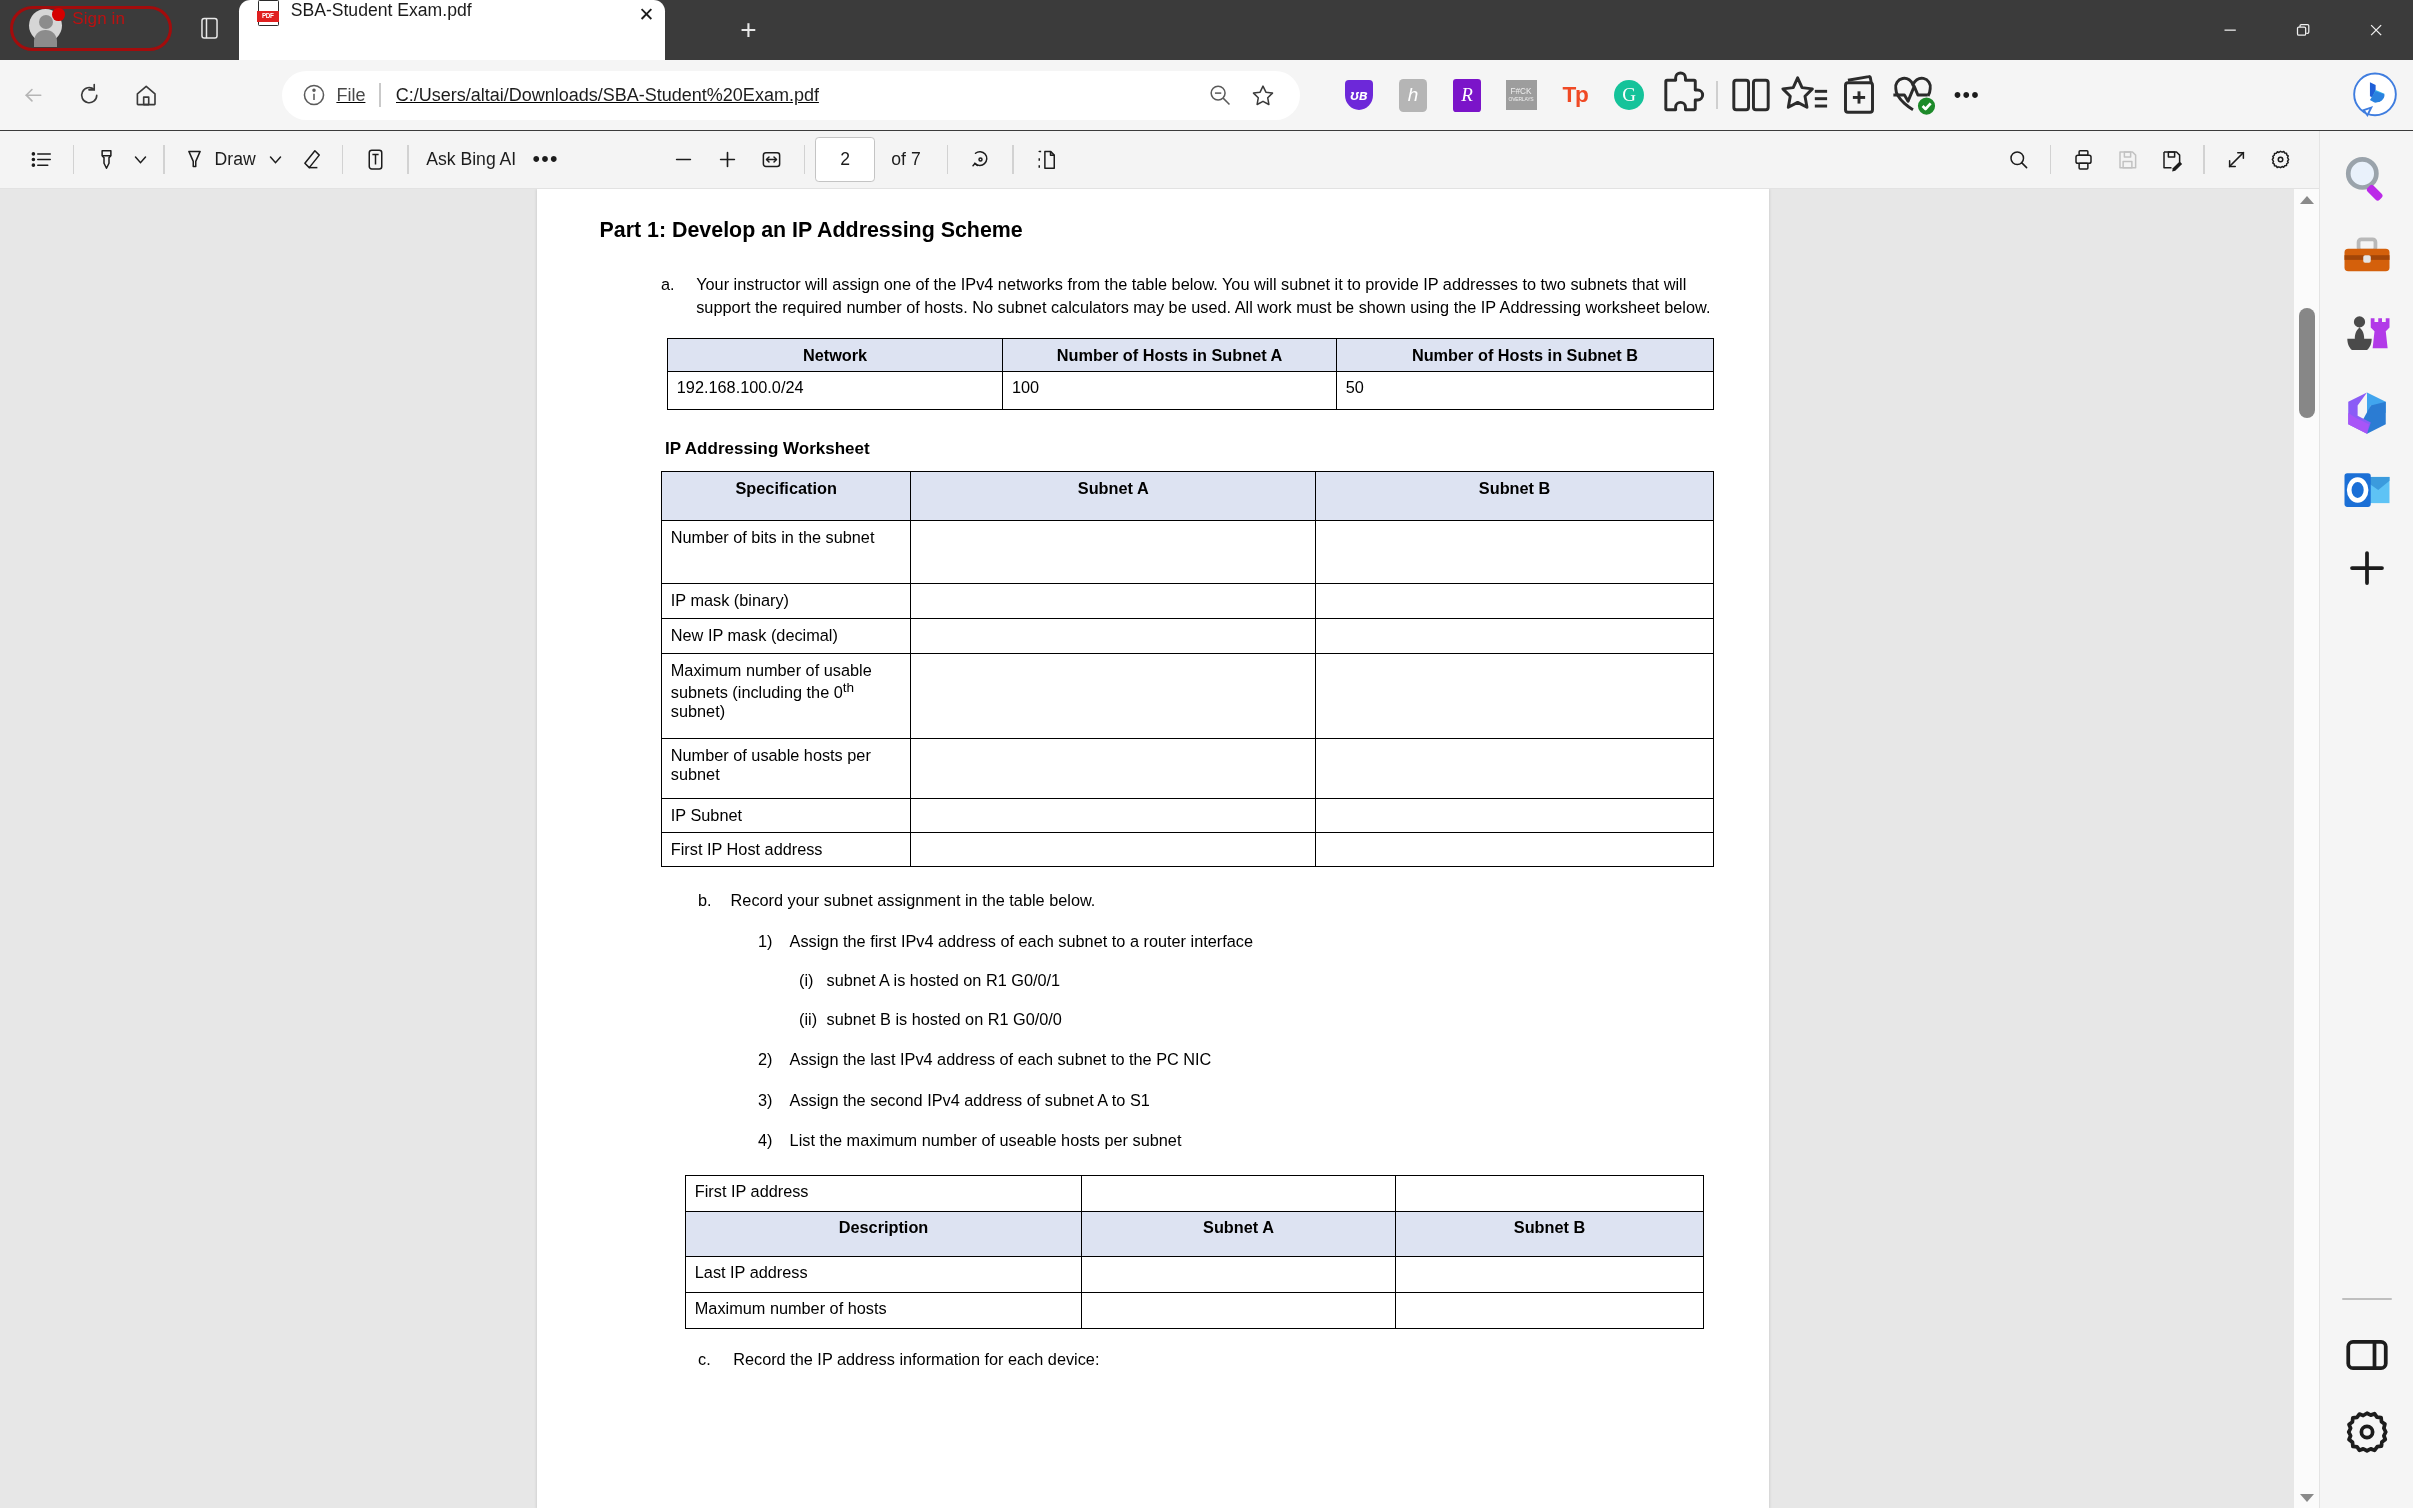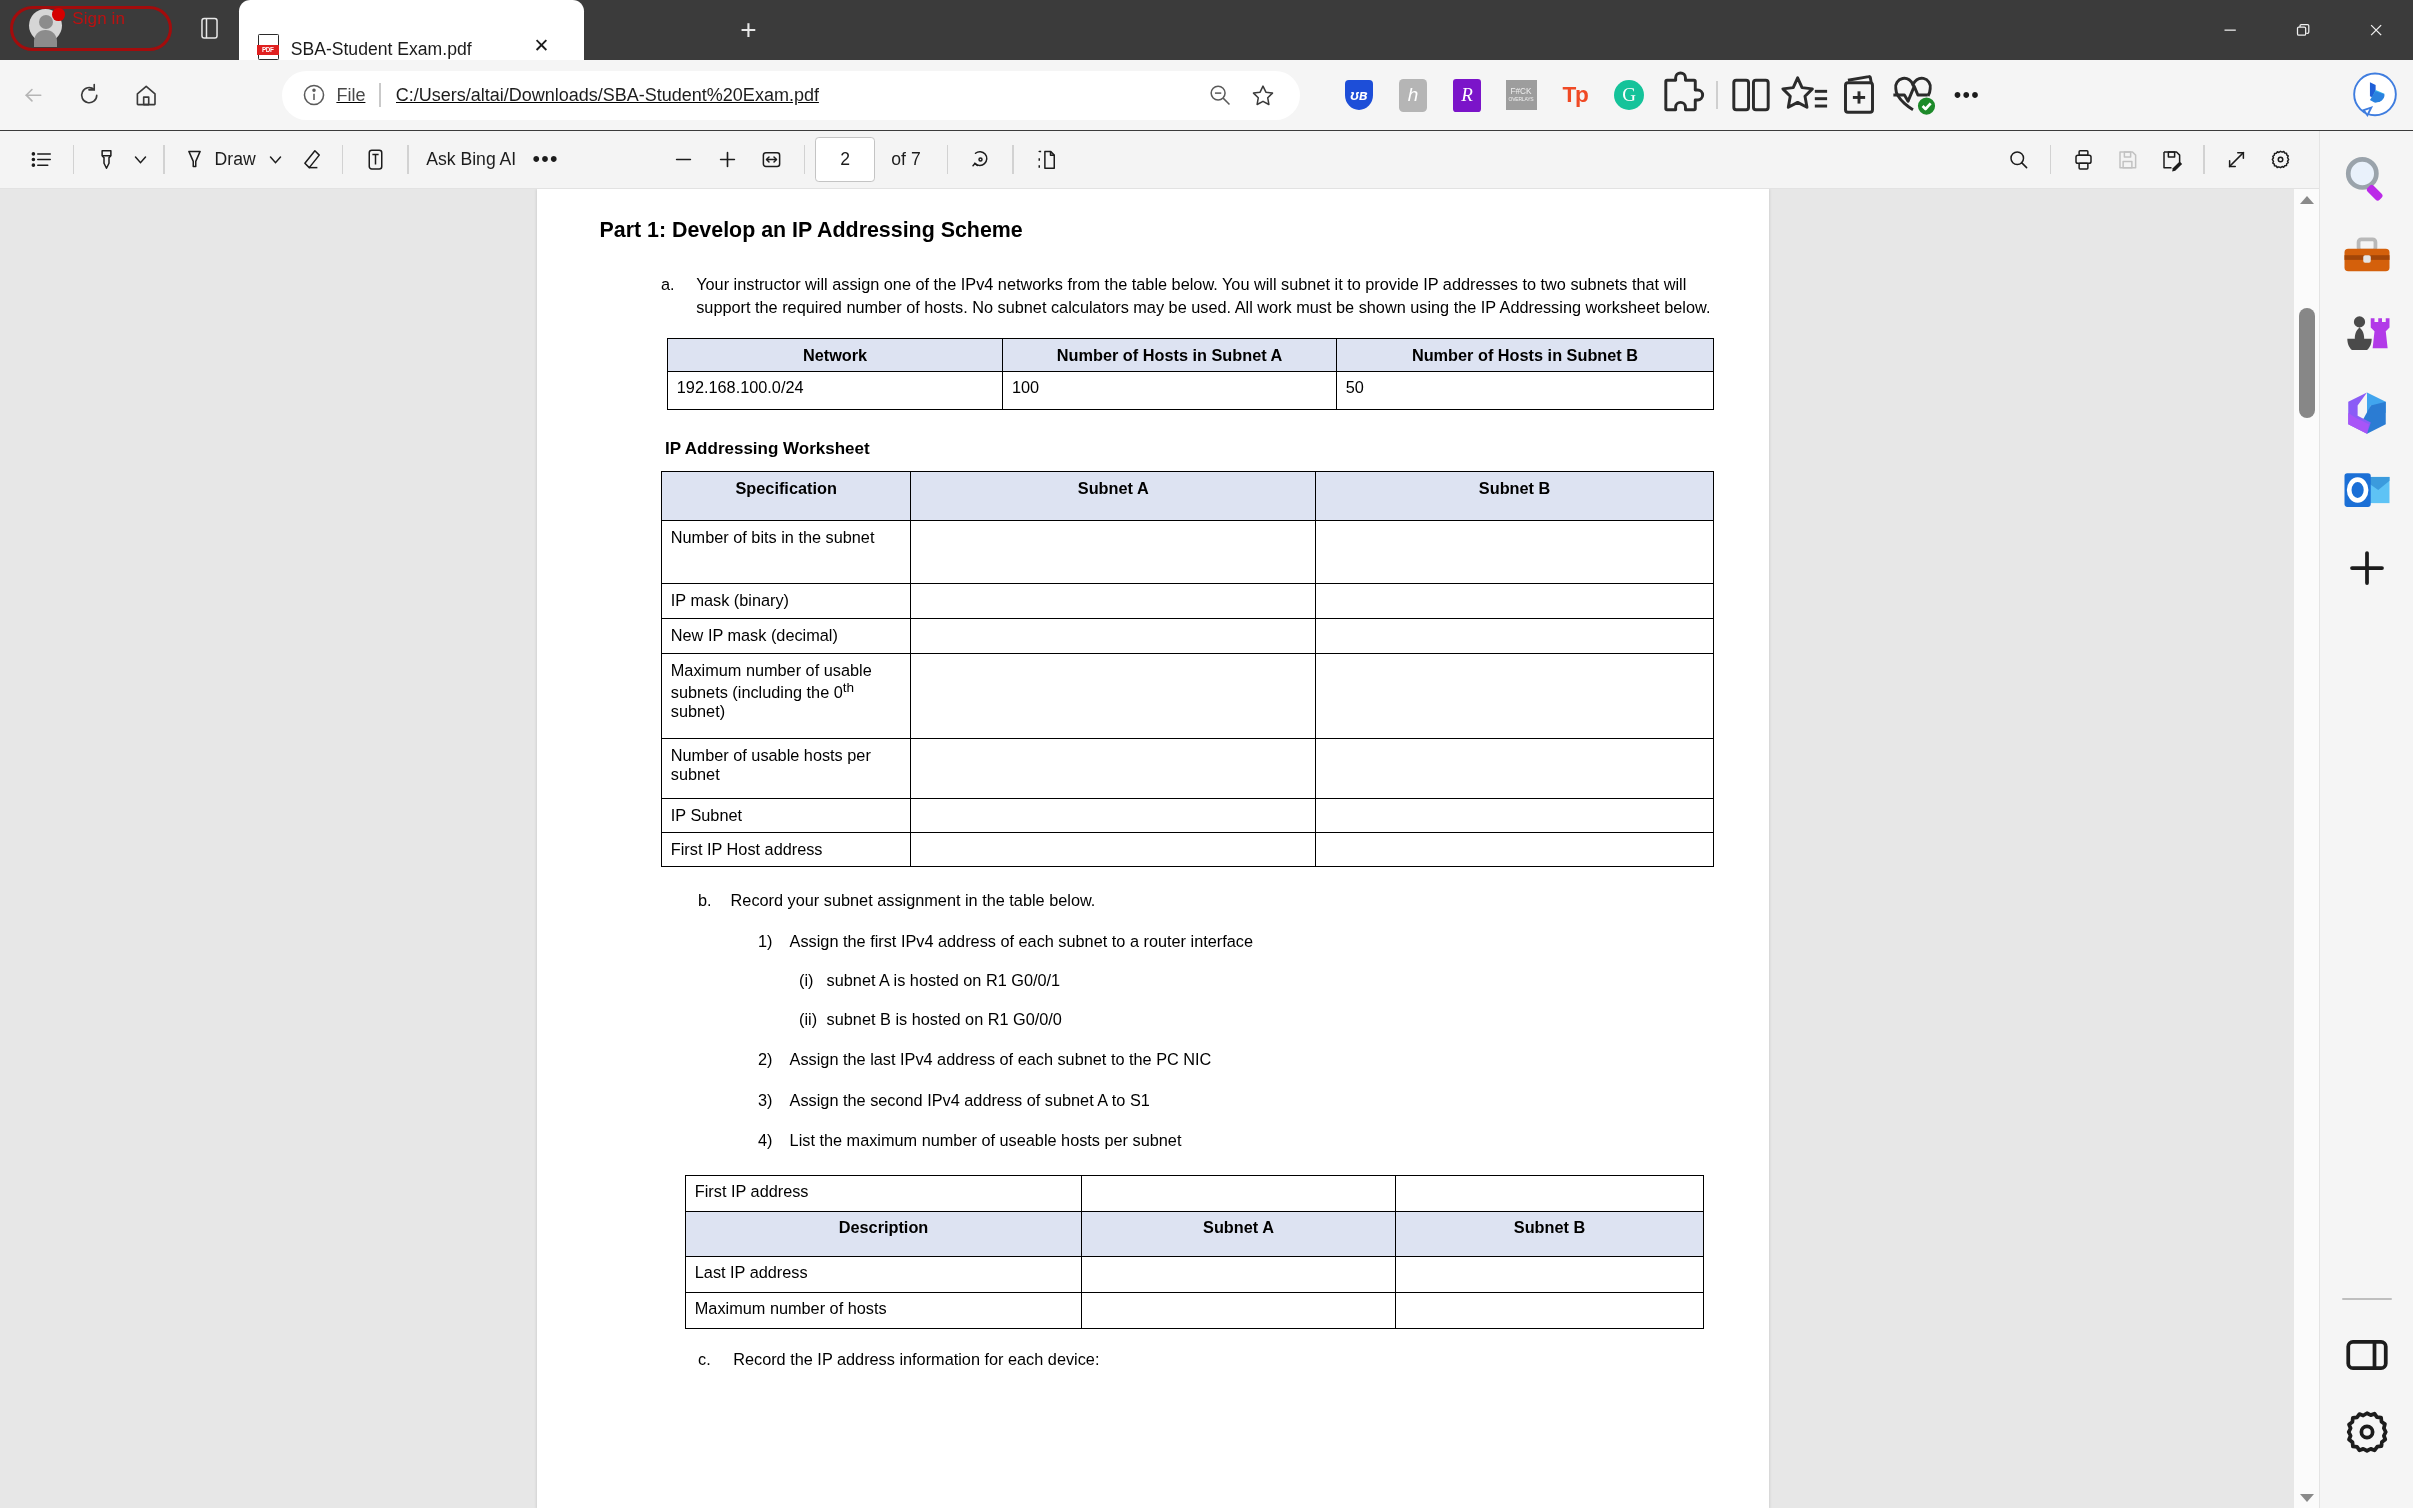--- a/index.html
+++ b/index.html
@@ -41,23 +41,23 @@
   }
   .signin-text { color: #bb1111; font-size: 17px; letter-spacing: 0.1px; }
 
   .tab-search-btn {
     position: absolute; left: 189px; top: 8.8px; width: 40px; height: 39px;
     display: flex; align-items: center; justify-content: center;
   }
   .tab-search-btn svg { width: 19px; height: 22.6px; }
 
   .tab {
-    position: absolute; left: 239px; top: 0; width: 345px; height: 60px;
+    position: absolute; left: 239px; top: 0; width: 426px; height: 60px;
     background: #fff; border-radius: 11.3px 11.3px 0 0;
-    display: flex; align-items: flex-end; padding: 0 28px 0 19px; gap: 11.3px;
+    display: flex; align-items: flex-start; padding: 0 4px 0 19px; gap: 11.3px;
   }
   .pdf-ico {
     position: relative; width: 21.4px; height: 26.4px; flex: 0 0 auto;
     background: #fff; border: 1.9px solid #2b2b2b; border-radius: 1.3px;
   }
   .pdf-ico::after {
     content: "PDF"; position: absolute; left: -1.9px; bottom: 3.8px;
     width: 21.4px; height: 10.7px; background: #e02020; color: #fff;
     font-size: 6.3px; font-weight: bold; text-align: center; line-height: 10.7px;
     letter-spacing: -0.3px;
@@ -108,21 +108,21 @@
 
   .ext-strip {
     position: absolute; left: 1332px; top: 0; height: 70px;
     display: flex; align-items: center; gap: 0;
   }
   .ext {
     width: 54px; height: 70px; display: flex; align-items: center;
     justify-content: center; flex: 0 0 auto;
   }
   .ext-ublock {
-    width: 28px; height: 30px; background: #1d4ed8;
+    width: 28px; height: 30px; background: #6d28d9;
     border-radius: 3.8px 3.8px 50% 50%; color: #fff; font-size: 14px;
     display: flex; align-items: center; justify-content: center;
     font-style: italic; font-weight: bold;
   }
   .ext-honey {
     width: 28px; height: 33px; background: #b5b5b5; border-radius: 4.4px;
     color: #fff; font-size: 19px; font-style: italic;
     display: flex; align-items: center; justify-content: center;
   }
   .ext-rak {

